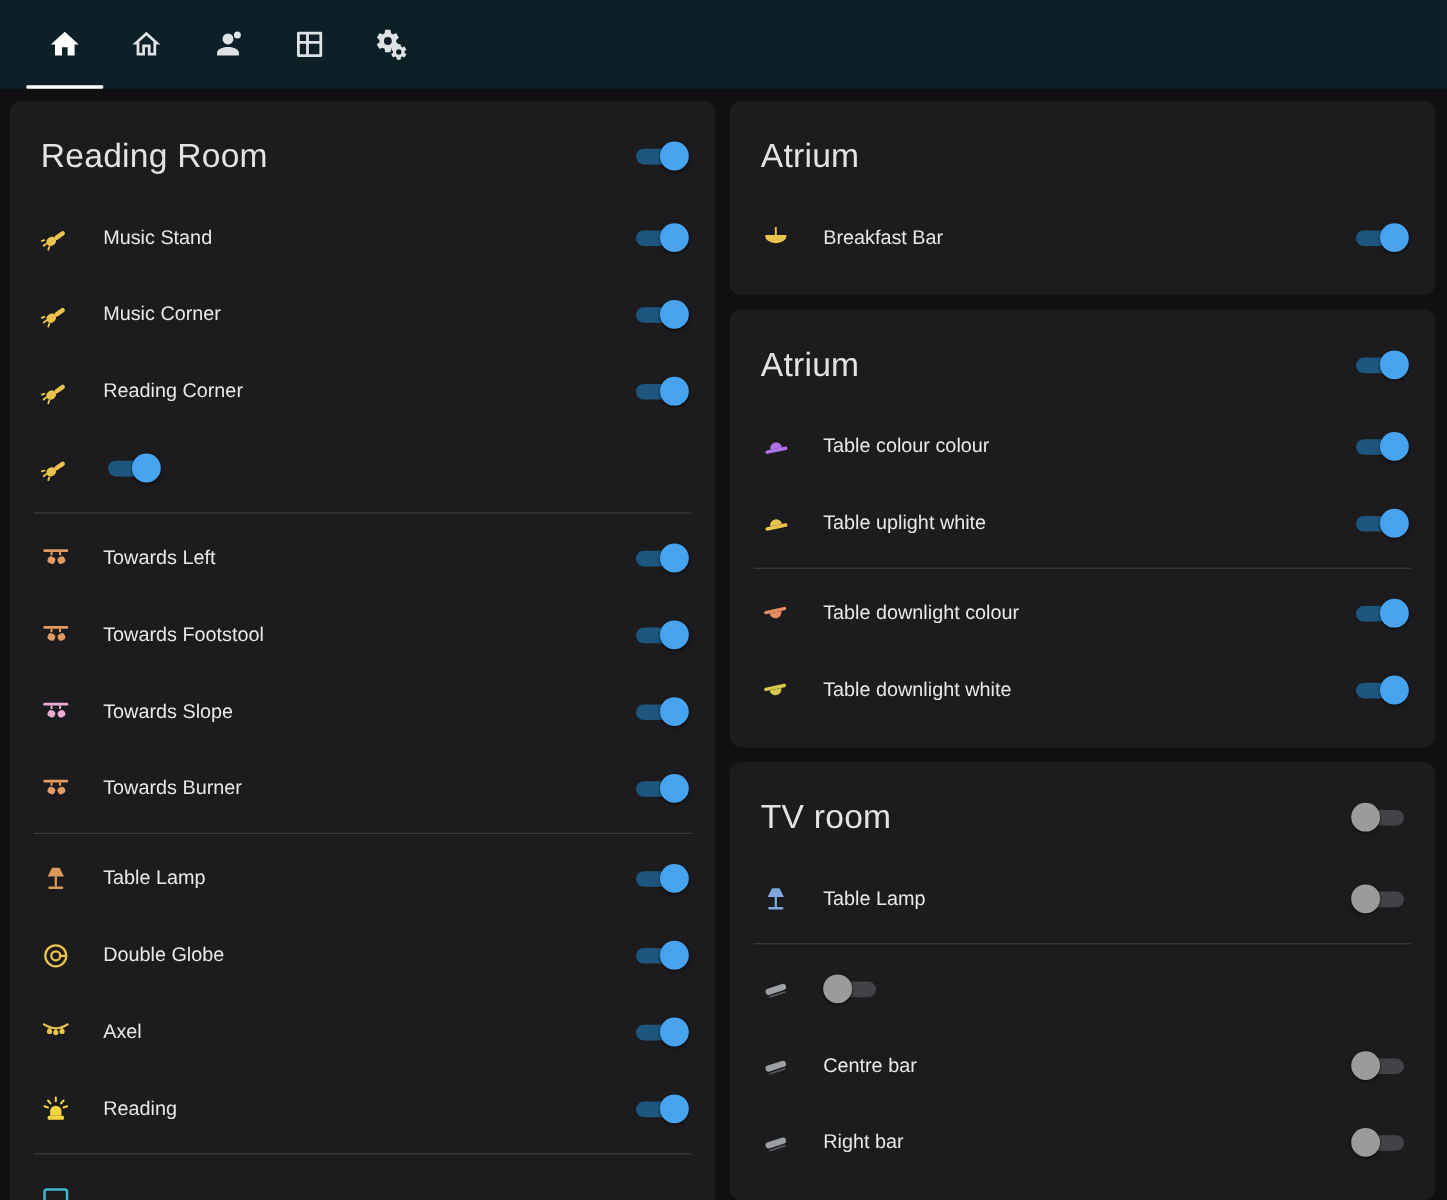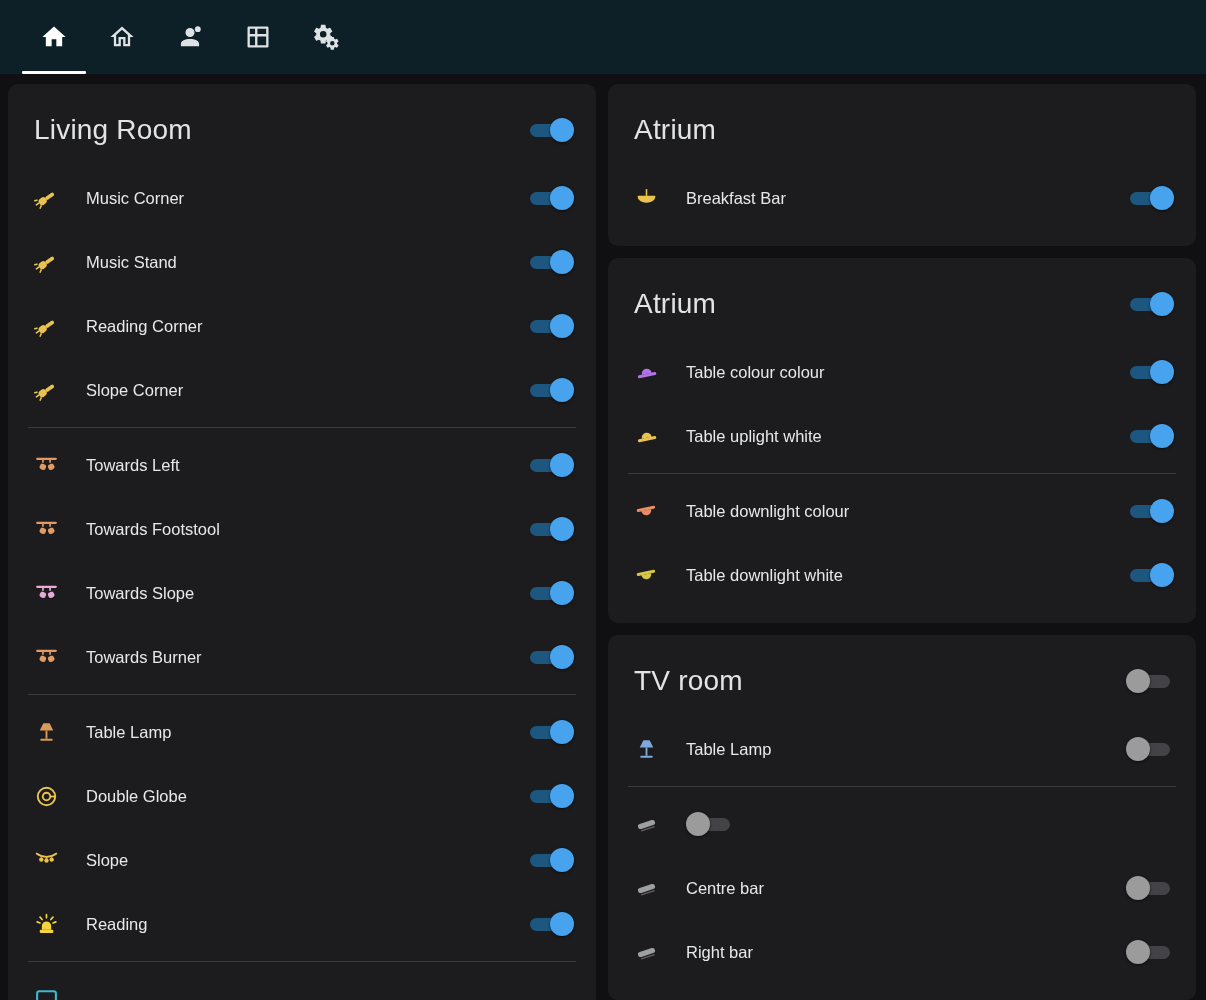--- a/index.html
+++ b/index.html
@@ -184,71 +184,70 @@
         </svg>
       </span>
   </div>
 </div>
 
 <div class="content">
 
   <div class="col">
     <div class="card">
       <div class="card-header">
-        <div class="card-title">Living Room</div>
+        <div class="card-title">Reading Room</div>
         <span class="switch" data-on="true">
             <span class="track"></span>
             <span class="knob"></span>
           </span>
       </div>
       <div class="rows">
 
         <div class="row">
           <span class="ricon" style="color: rgb(234, 195, 79);">
               <svg class="i" viewBox="0 0 24 24">
                 <use href="#g-wall-sconce"></use>
               </svg>
             </span>
+          <span class="rlabel">Music Stand</span>
+          <span class="switch" data-on="true">
+              <span class="track"></span>
+              <span class="knob"></span>
+            </span>
+        </div>
+        <div class="row">
+          <span class="ricon" style="color: rgb(234, 195, 79);">
+              <svg class="i" viewBox="0 0 24 24">
+                <use href="#g-wall-sconce"></use>
+              </svg>
+            </span>
           <span class="rlabel">Music Corner</span>
           <span class="switch" data-on="true">
               <span class="track"></span>
               <span class="knob"></span>
             </span>
         </div>
         <div class="row">
           <span class="ricon" style="color: rgb(234, 195, 79);">
               <svg class="i" viewBox="0 0 24 24">
                 <use href="#g-wall-sconce"></use>
               </svg>
             </span>
-          <span class="rlabel">Music Stand</span>
+          <span class="rlabel">Reading Corner</span>
           <span class="switch" data-on="true">
               <span class="track"></span>
               <span class="knob"></span>
             </span>
         </div>
         <div class="row">
           <span class="ricon" style="color: rgb(234, 195, 79);">
               <svg class="i" viewBox="0 0 24 24">
                 <use href="#g-wall-sconce"></use>
               </svg>
             </span>
-          <span class="rlabel">Reading Corner</span>
-          <span class="switch" data-on="true">
-              <span class="track"></span>
-              <span class="knob"></span>
-            </span>
-        </div>
-        <div class="row">
-          <span class="ricon" style="color: rgb(234, 195, 79);">
-              <svg class="i" viewBox="0 0 24 24">
-                <use href="#g-wall-sconce"></use>
-              </svg>
-            </span>
-          <span class="rlabel">Slope Corner</span>
           <span class="switch" data-on="true">
               <span class="track"></span>
               <span class="knob"></span>
             </span>
         </div>
 
         <div class="divider"></div>
 
         <div class="row">
           <span class="ricon" style="color: rgb(227, 154, 99);">
@@ -324,21 +323,21 @@
               <span class="track"></span>
               <span class="knob"></span>
             </span>
         </div>
         <div class="row">
           <span class="ricon" style="color: rgb(234, 195, 79);">
               <svg class="i" viewBox="0 0 24 24">
                 <use href="#g-string-lights"></use>
               </svg>
             </span>
-          <span class="rlabel">Slope</span>
+          <span class="rlabel">Axel</span>
           <span class="switch" data-on="true">
               <span class="track"></span>
               <span class="knob"></span>
             </span>
         </div>
         <div class="row">
           <span class="ricon" style="color: rgb(245, 213, 63);">
               <svg class="i" viewBox="0 0 24 24">
                 <use href="#g-alarm-light"></use>
               </svg>

